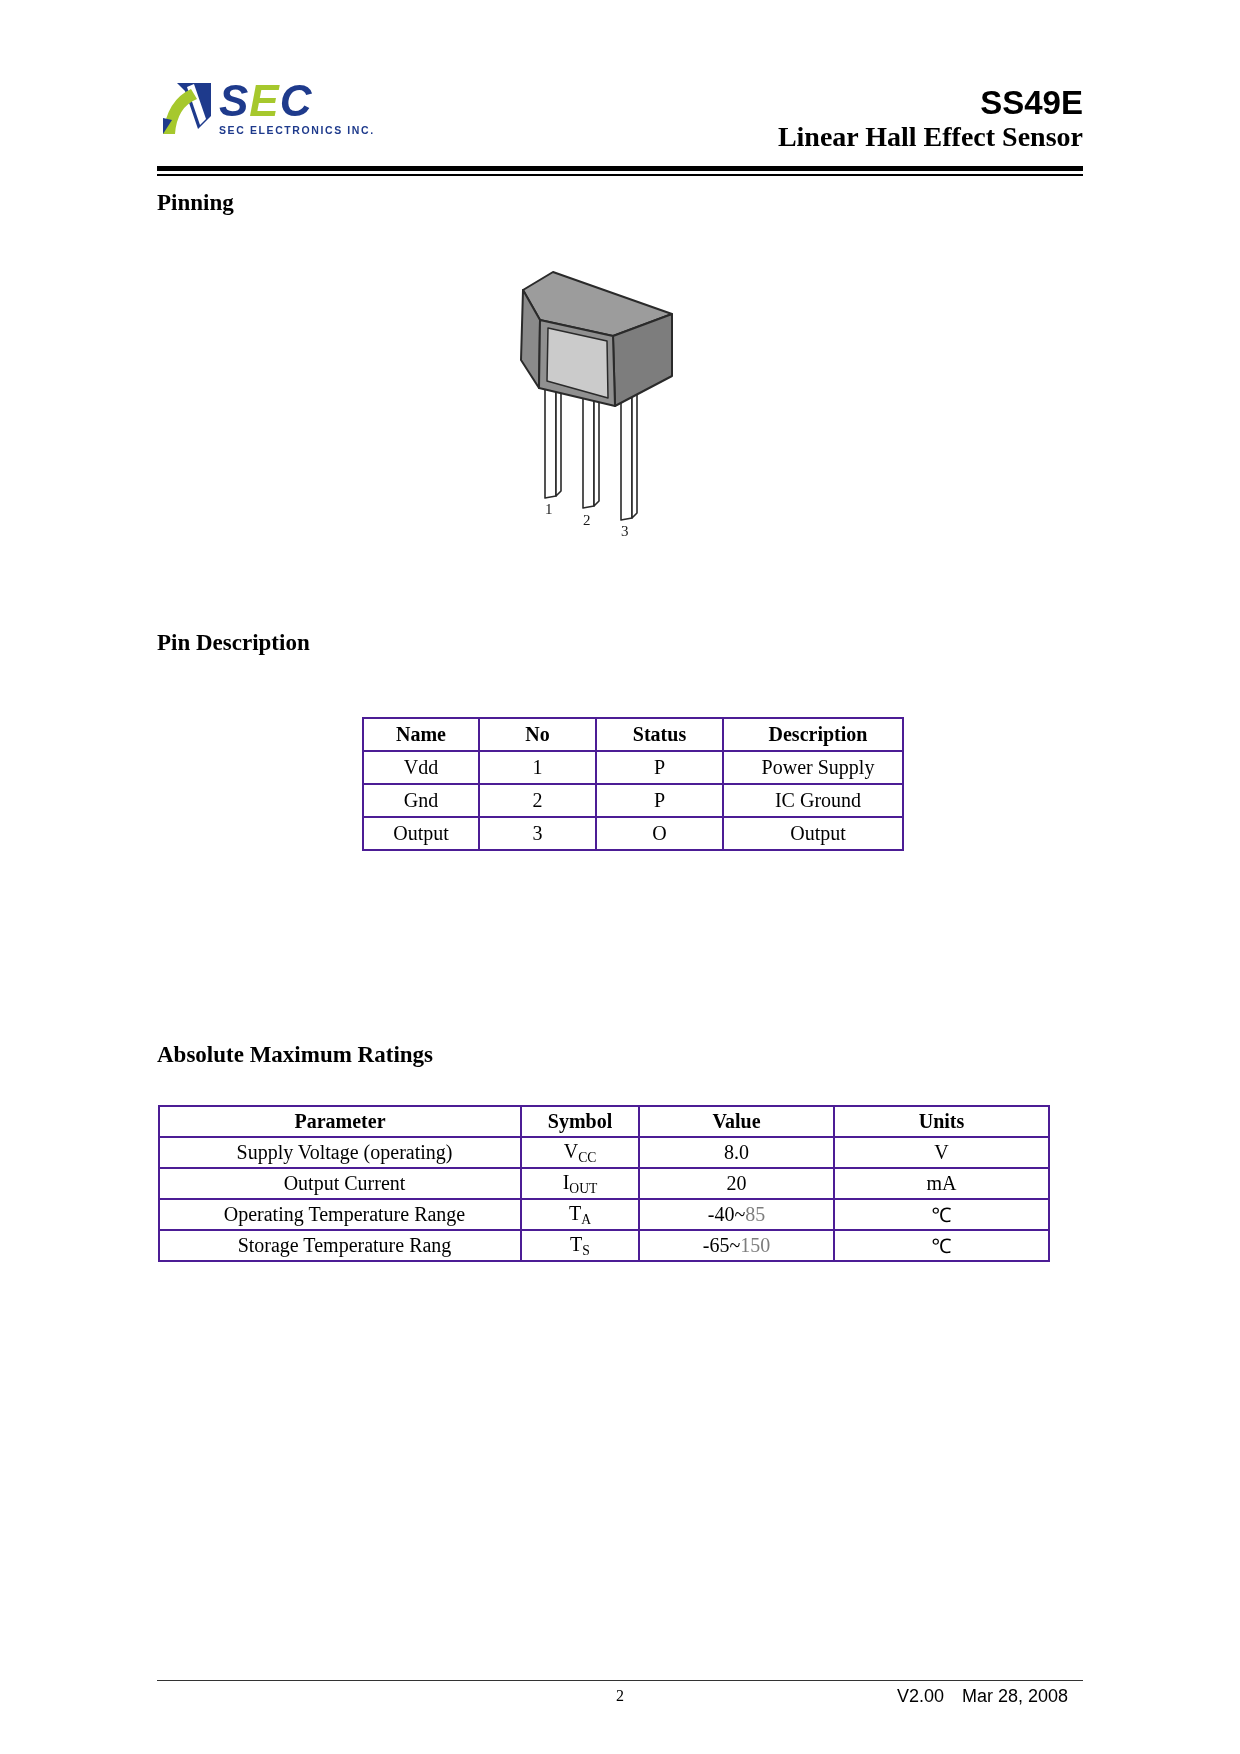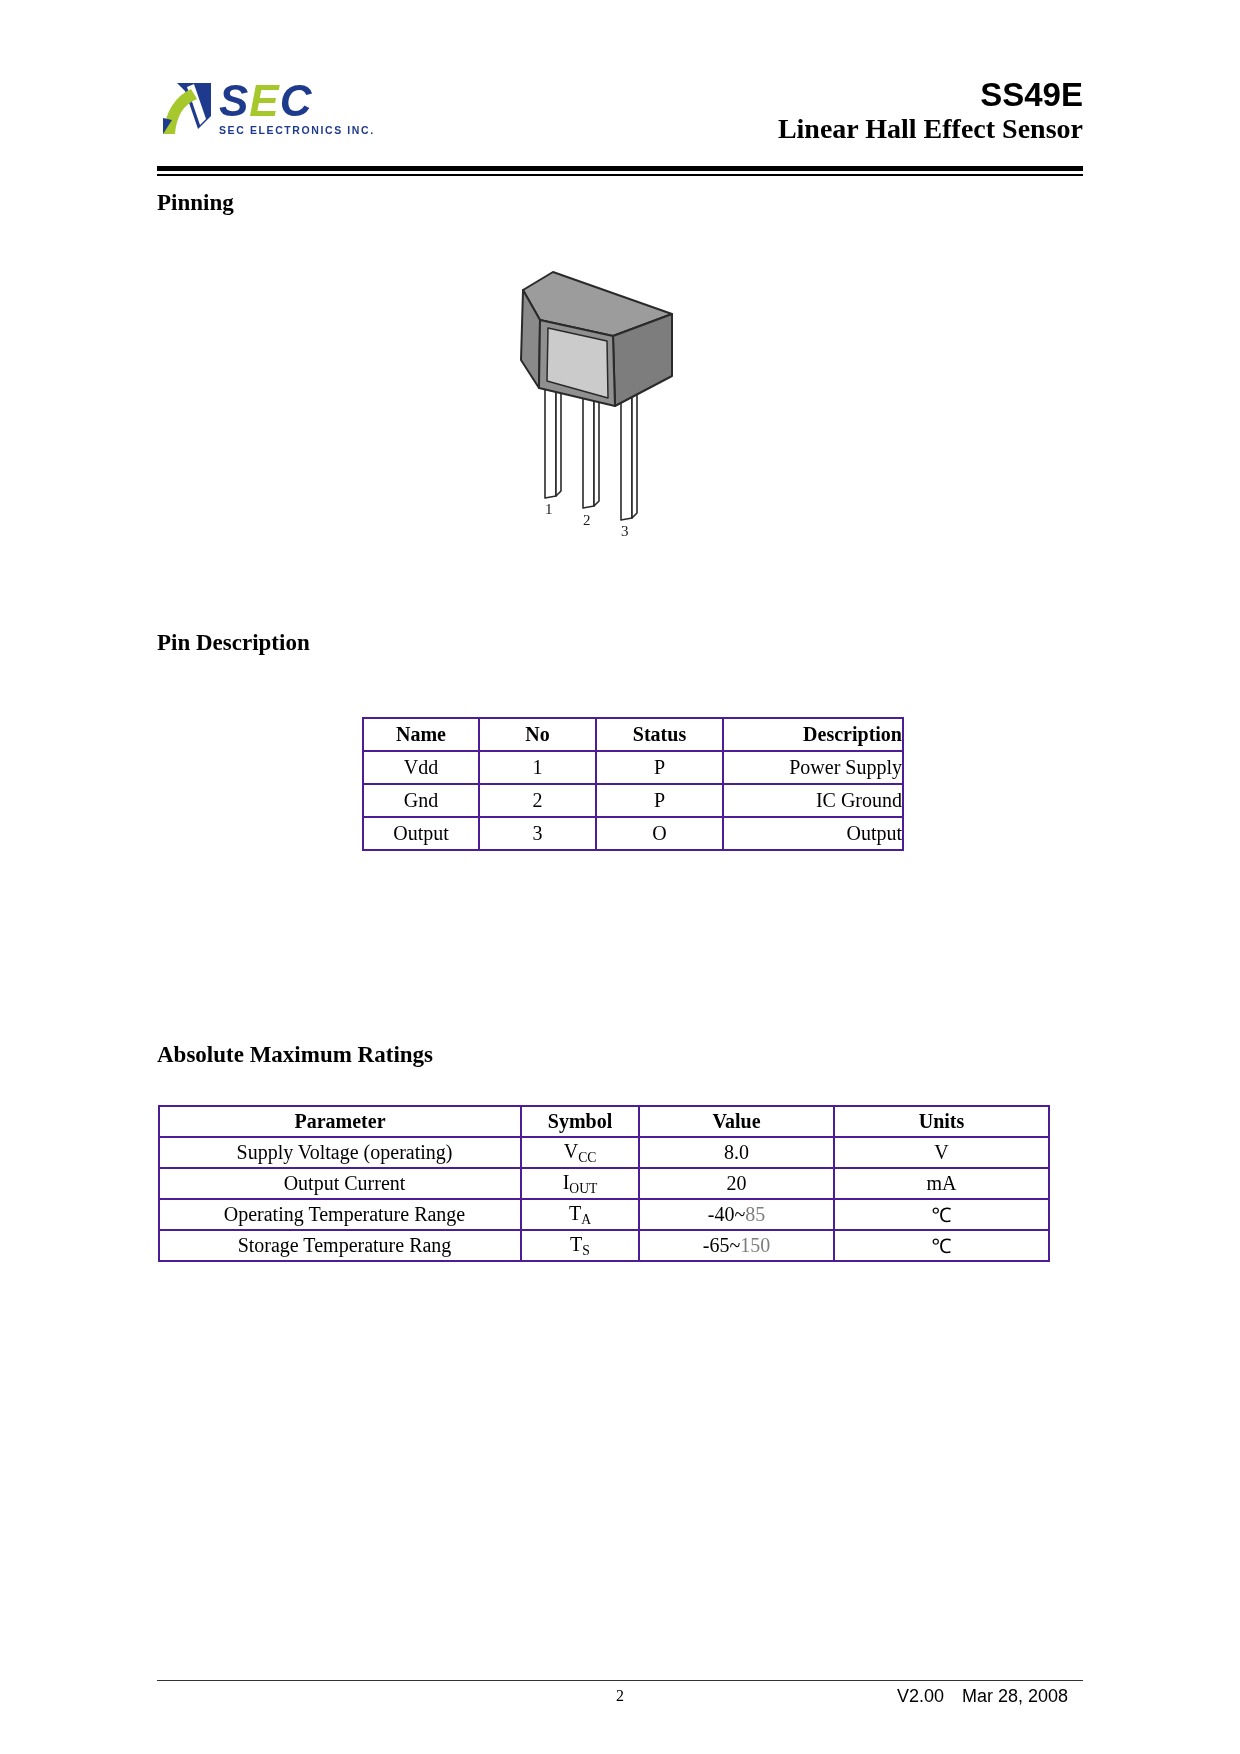--- a/index.html
+++ b/index.html
@@ -13,21 +13,21 @@
   .logo { position:absolute; left:157px; top:80px; display:flex; align-items:flex-start; }
   .logo-mark { width:56px; height:58px; }
   .logo-textblock { margin-left:6px; }
   .logo-big { font-family:"Liberation Sans", sans-serif; font-weight:800; font-style:italic;
               font-size:44px; line-height:42px; letter-spacing:1px; }
   .logo-big .s, .logo-big .c { color:#1e3a8c; }
   .logo-big .e { color:#a6c82d; }
   .logo-sub { font-family:"Liberation Sans", sans-serif; font-weight:700; font-size:10.5px;
               letter-spacing:1.6px; color:#1e3a8c; margin-top:2px; }
 
-  .title-block { position:absolute; right:157px; top:77px; text-align:right; }
+  .title-block { position:absolute; right:157px; top:85px; text-align:right; }
   .part-number { font-family:"Liberation Sans", sans-serif; font-weight:700; font-size:33px; line-height:36px; }
   .subtitle { font-family:"Liberation Serif", serif; font-weight:700; 
               font-size:28px; line-height:32px; }
 
   .header-rule { position:absolute; left:157px; top:166px; width:926px; height:3px;
                  border-top:5px solid #000; border-bottom:2px solid #000; }
 
   
   .section-heading { position:absolute; left:157px; font-weight:700; font-size:23px; }
   .h-pinning { top:190px; }
@@ -37,21 +37,21 @@
   
   .figure { position:absolute; left:505px; top:248px; width:210px; height:295px; }
 
   
   table { border-collapse:collapse; table-layout:fixed; background:#fff; }
   td, th { border:2px solid #4c1d95; font-size:20px; font-weight:400; text-align:center;
            vertical-align:middle; padding:0; overflow:hidden; white-space:nowrap; }
   th { font-weight:700; }
   .pin-table { position:absolute; left:362px; top:717px; width:540px; }
   .pin-table td, .pin-table th { height:31px; }
-  .pin-table .col-desc { text-align:right; padding-left:10px; }
+  .pin-table .col-desc { text-align:center; padding-left:10px; }
 
   .amr-table { position:absolute; left:158px; top:1105px; width:890px; }
   .amr-table td, .amr-table th { height:29px; }
   .amr-table .col-param { text-align:center; padding-left:9px; }
   sub { font-size:0.68em; vertical-align:-0.28em; letter-spacing:0;text-align:right; }
   .val-light { color:#7d7d7d; }
 
   
   .footer-rule { position:absolute; left:157px; top:1680px; width:926px; border-top:1.5px solid #333; }
   .page-number { position:absolute; left:157px; top:1687px; width:926px; text-align:center;

